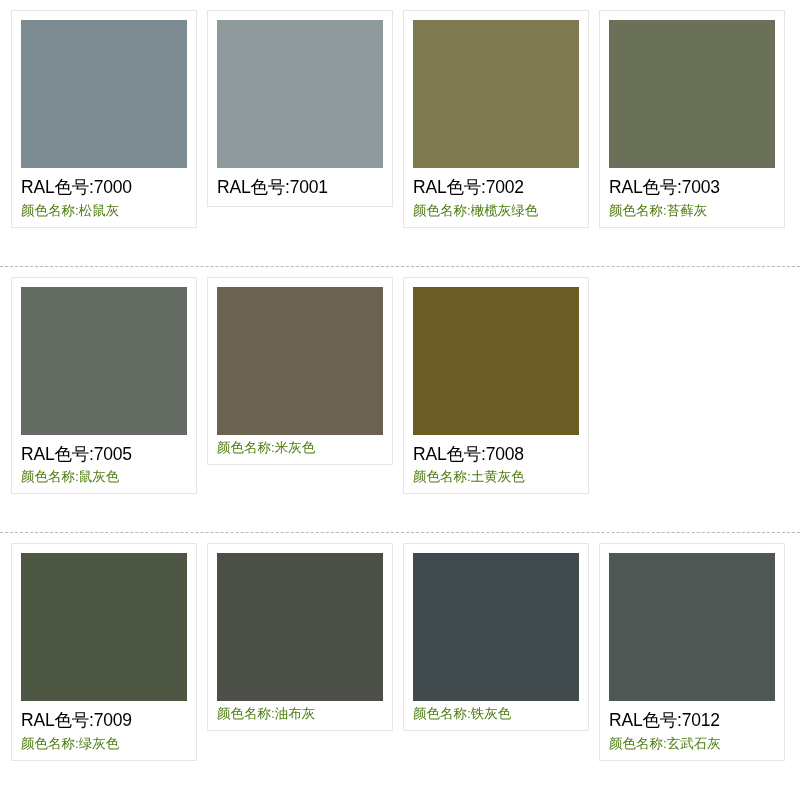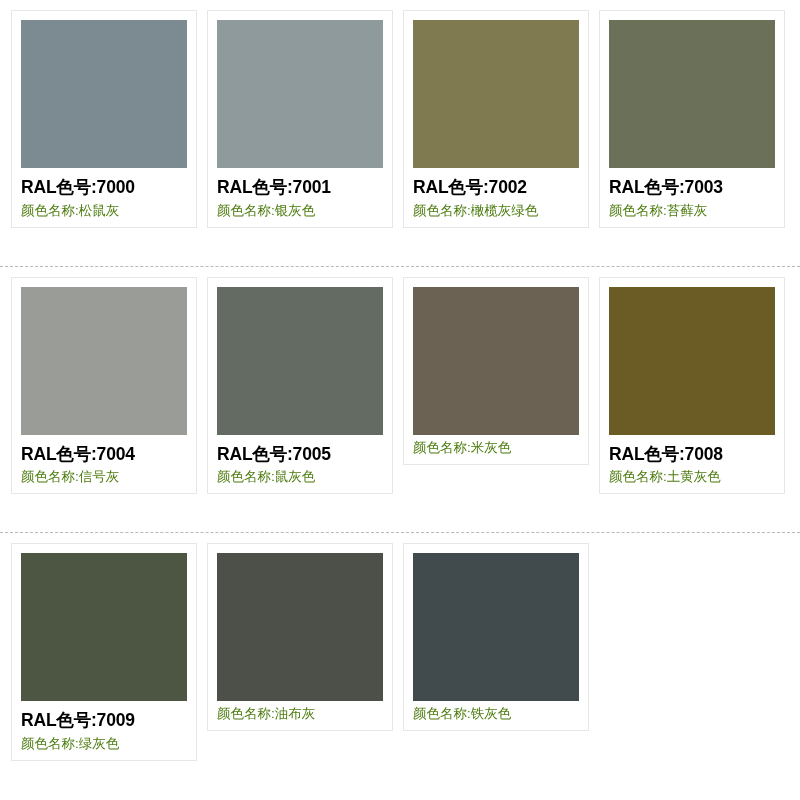--- a/index.html
+++ b/index.html
@@ -48,21 +48,21 @@
     display: flex;
     flex-direction: column;
   }
   .swatch-color {
     width: 100%;
     height: 148px;
     display: block;
   }
   .swatch-code {
     font-size: 17.5px;
-    font-weight: bold;
+    font-weight: normal;
     color: #000000;
     letter-spacing: -0.2px;
     margin-top: 9px;
     line-height: 1.18;
     white-space: nowrap;
   }
   .swatch-name {
     font-size: 13.5px;
     font-weight: normal;
     color: #4d7c0f;
@@ -78,41 +78,35 @@
 
   <div class="swatch-row">
     <div class="swatch-card">
       <div class="swatch-color" style="background-color: rgb(124, 138, 145);"></div>
       <div class="swatch-code">RAL色号:7000</div>
       <div class="swatch-name">颜色名称:松鼠灰</div>
     </div>
     <div class="swatch-card">
       <div class="swatch-color" style="background-color: rgb(143, 154, 157);"></div>
       <div class="swatch-code">RAL色号:7001</div>
-      <div class="swatch-name">颜色名称:银灰色</div>
     </div>
     <div class="swatch-card">
       <div class="swatch-color" style="background-color: rgb(128, 122, 81);"></div>
       <div class="swatch-code">RAL色号:7002</div>
       <div class="swatch-name">颜色名称:橄榄灰绿色</div>
     </div>
     <div class="swatch-card">
       <div class="swatch-color" style="background-color: rgb(107, 112, 89);"></div>
       <div class="swatch-code">RAL色号:7003</div>
       <div class="swatch-name">颜色名称:苔藓灰</div>
     </div>
     <div class="row-separator"></div>
   </div>
 
   <div class="swatch-row">
-    <div class="swatch-card">
-      <div class="swatch-color" style="background-color: rgb(154, 157, 151);"></div>
-      <div class="swatch-code">RAL色号:7004</div>
-      <div class="swatch-name">颜色名称:信号灰</div>
-    </div>
     <div class="swatch-card">
       <div class="swatch-color" style="background-color: rgb(99, 107, 99);"></div>
       <div class="swatch-code">RAL色号:7005</div>
       <div class="swatch-name">颜色名称:鼠灰色</div>
     </div>
     <div class="swatch-card">
       <div class="swatch-color" style="background-color: rgb(107, 98, 83);"></div>
       <div class="swatch-name">颜色名称:米灰色</div>
     </div>
     <div class="swatch-card">
@@ -130,15 +124,20 @@
       <div class="swatch-name">颜色名称:绿灰色</div>
     </div>
     <div class="swatch-card">
       <div class="swatch-color" style="background-color: rgb(76, 80, 73);"></div>
       <div class="swatch-name">颜色名称:油布灰</div>
     </div>
     <div class="swatch-card">
       <div class="swatch-color" style="background-color: rgb(65, 74, 76);"></div>
       <div class="swatch-name">颜色名称:铁灰色</div>
     </div>
+    <div class="swatch-card">
+      <div class="swatch-color" style="background-color: rgb(78, 87, 84);"></div>
+      <div class="swatch-code">RAL色号:7012</div>
+      <div class="swatch-name">颜色名称:玄武石灰</div>
+    </div>
   </div>
 
 </div>
 
 </body></html>

